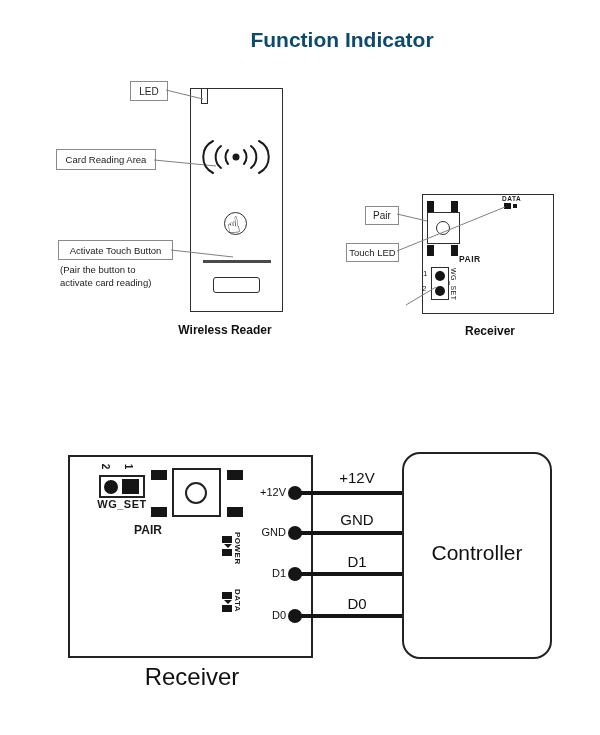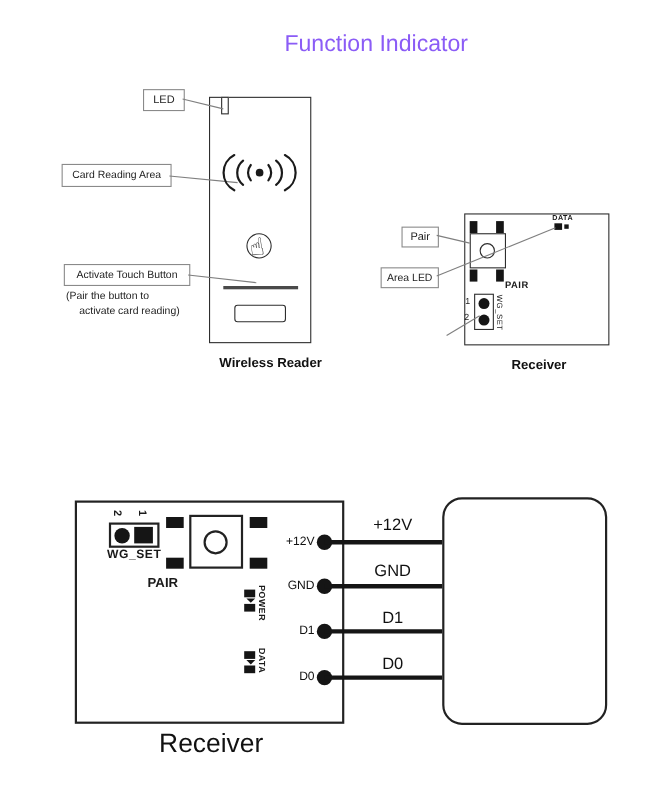--- a/index.html
+++ b/index.html
@@ -1,19 +1,19 @@
 <!DOCTYPE html>
 <html><head>
 <meta charset="utf-8">
 <style>
   html,body{margin:0;padding:0;background:#fff;}
   .page{position:relative;width:600px;height:735px;background:#fff;overflow:hidden;
         font-family:"Liberation Sans",sans-serif;color:#1a1a1a;}
   .abs{position:absolute;}
-  .title{font-weight:normal;font-size:21px;text-align:center;color:#8b5cf6;}
+  .title{font-weight:bold;font-size:21px;text-align:center;color:#0c4a6e;}
   .lblbox{border:1px solid #8a8a8a;background:#fff;display:flex;align-items:center;
           justify-content:center;font-size:9.5px;color:#222;}
   .outline{border:1.5px solid #2e2e2e;background:#fff;box-sizing:border-box;}
   .outline2{border:2px solid #222;background:#fff;box-sizing:border-box;}
   .caption{font-weight:bold;font-size:12px;text-align:center;color:#111;}
   .note{font-size:9.5px;color:#222;line-height:13px;}
   .tiny{font-size:6.5px;letter-spacing:0.5px;font-weight:bold;}
   .pinlbl{font-size:11px;text-align:right;color:#111;}
   .wirelbl{font-size:15px;text-align:center;color:#111;}
   .vtext{writing-mode:vertical-rl;text-orientation:mixed;font-size:8px;font-weight:bold;letter-spacing:0.5px;}
@@ -35,22 +35,22 @@
 
   <div class="abs" style="left:203px;top:260px;width:68px;height:3px;background:#4a4a4a;"></div>
 
   <div class="abs" style="left:224px;top:212px;width:23px;height:23px;border:1.5px solid #2e2e2e;border-radius:50%;box-sizing:border-box;"></div>
   <div class="abs" style="left:227px;top:215px;font-family:'DejaVu Sans',sans-serif;font-size:22px;line-height:22px;color:#222;transform:rotate(-8deg);">☝</div>
 
   <div class="abs lblbox" style="left:130px;top:81px;width:36px;height:18px;font-size:10px;">LED</div>
   <div class="abs lblbox" style="left:58px;top:240px;width:113px;height:18px;">Activate Touch Button</div>
   <div class="abs lblbox" style="left:56px;top:149px;width:98px;height:19px;">Card Reading Area</div>
   <div class="abs note" style="left:60px;top:263px;">(Pair the button to</div>
-  <div class="abs note" style="left:72px;top:276px;">activate card reading)</div>
-  <div class="abs caption" style="left:188px;top:323px;width:116px;">Wireless Reader</div>
+  <div class="abs note" style="left:60px;top:276px;">activate card reading)</div>
+  <div class="abs caption" style="left:167px;top:323px;width:116px;">Wireless Reader</div>
 
   <div class="abs outline" style="left:422px;top:194px;width:132px;height:120px;"></div>
 
   <div class="abs blk" style="left:427px;top:201px;width:7px;height:11px;"></div>
   <div class="abs blk" style="left:451px;top:201px;width:7px;height:11px;"></div>
   <div class="abs blk" style="left:427px;top:245px;width:7px;height:11px;"></div>
   <div class="abs blk" style="left:451px;top:245px;width:7px;height:11px;"></div>
 
   <div class="abs outline" style="left:427px;top:212px;width:33px;height:32px;"></div>
   <div class="abs" style="left:436px;top:221px;width:14px;height:14px;border:1.5px solid #2e2e2e;border-radius:50%;box-sizing:border-box;"></div>
@@ -59,21 +59,21 @@
   <div class="abs tiny" style="left:502px;top:195px;">DATA</div>
   <div class="abs blk" style="left:504px;top:203px;width:7px;height:6px;"></div>
   <div class="abs blk" style="left:513px;top:204px;width:4px;height:4px;"></div>
 
   <div class="abs outline" style="left:431px;top:267px;width:18px;height:33px;"></div>
   <div class="abs" style="left:423px;top:269px;font-size:8px;">1</div>
   <div class="abs" style="left:422px;top:284px;font-size:8px;">2</div>
   <div class="abs vtext" style="left:450px;top:268px;height:34px;font-size:7px;font-weight:normal;">WG_SET</div>
 
   <div class="abs lblbox" style="left:365px;top:206px;width:32px;height:17px;font-size:10px;">Pair</div>
-  <div class="abs lblbox" style="left:346px;top:243px;width:51px;height:17px;">Area LED</div>
+  <div class="abs lblbox" style="left:346px;top:243px;width:51px;height:17px;">Touch LED</div>
   <div class="abs caption" style="left:455px;top:324px;width:70px;">Receiver</div>
 
 
   <div class="abs outline2" style="left:68px;top:455px;width:245px;height:203px;"></div>
 
   <div class="abs" style="left:103px;top:461px;font-size:10px;font-weight:bold;transform:rotate(90deg);">2</div>
   <div class="abs" style="left:126px;top:461px;font-size:10px;font-weight:bold;transform:rotate(90deg);">1</div>
   <div class="abs outline2" style="left:99px;top:475px;width:46px;height:23px;"></div>
   <div class="abs blk" style="left:122px;top:479px;width:17px;height:15px;"></div>
   <div class="abs" style="left:97px;top:498px;width:50px;font-size:11px;text-align:center;font-weight:bold;letter-spacing:0.5px;">WG_SET</div>
@@ -97,20 +97,21 @@
   <div class="abs pinlbl" style="left:253px;top:526px;width:33px;">GND</div>
   <div class="abs pinlbl" style="left:253px;top:567px;width:33px;">D1</div>
   <div class="abs pinlbl" style="left:253px;top:609px;width:33px;">D0</div>
 
   <div class="abs wirelbl" style="left:327px;top:469px;width:60px;">+12V</div>
   <div class="abs wirelbl" style="left:327px;top:511px;width:60px;">GND</div>
   <div class="abs wirelbl" style="left:327px;top:553px;width:60px;">D1</div>
   <div class="abs wirelbl" style="left:327px;top:595px;width:60px;">D0</div>
 
   <div class="abs outline2" style="left:402px;top:452px;width:150px;height:207px;border-radius:18px;"></div>
+  <div class="abs" style="left:402px;top:541px;width:150px;text-align:center;font-size:21px;color:#111;">Controller</div>
 
   <div class="abs" style="left:138px;top:663px;width:108px;text-align:center;font-size:24px;color:#111;">Receiver</div>
 
   <svg width="600" height="735" viewBox="0 0 600 735">
 
     <g stroke="#7f7f7f" stroke-width="1">
       <line x1="166" y1="90" x2="203" y2="99"></line>
       <line x1="154" y1="160" x2="216" y2="166"></line>
       <line x1="171" y1="250" x2="233" y2="257"></line>
       <line x1="397" y1="214" x2="427" y2="221"></line>

